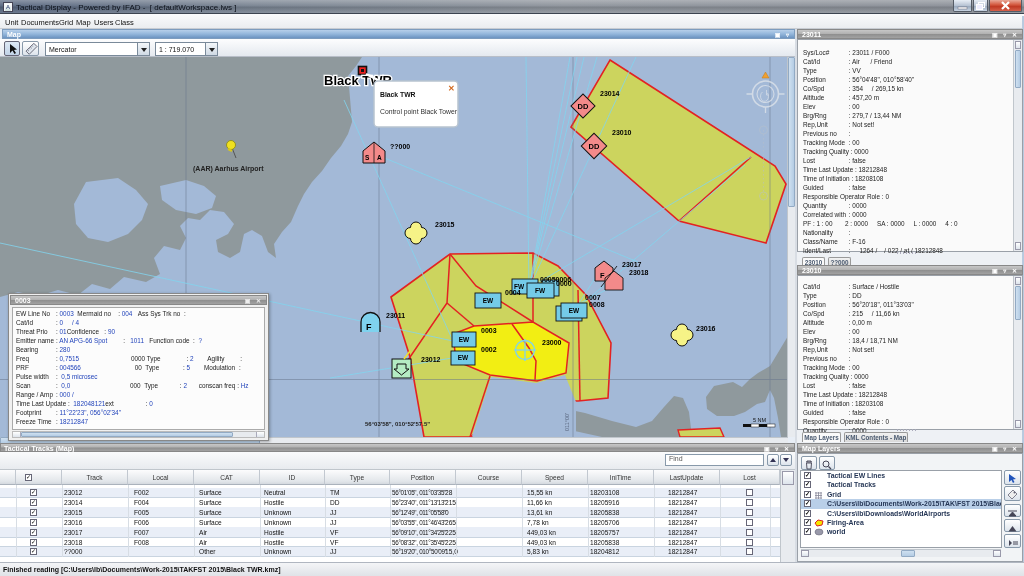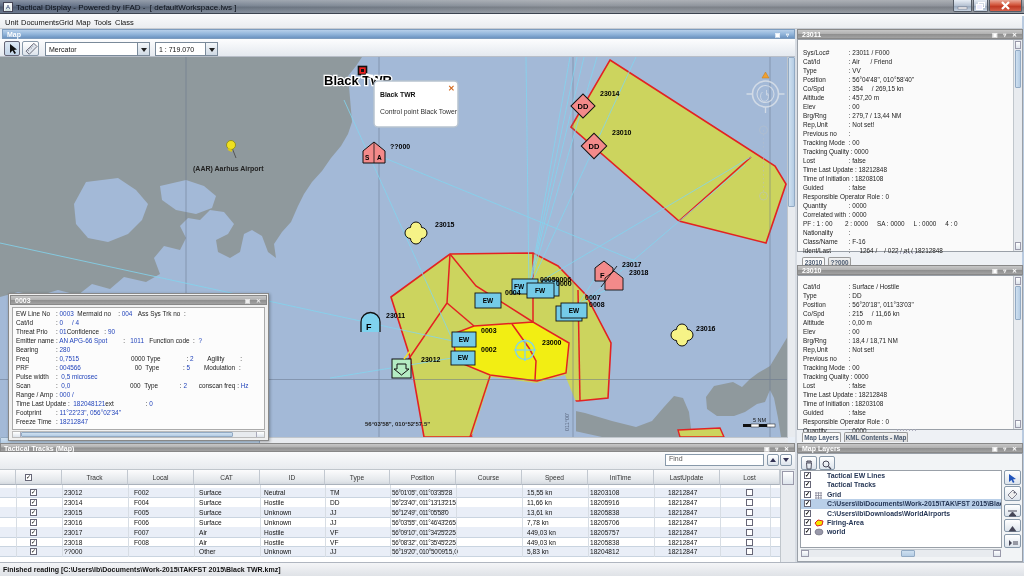--- a/index.html
+++ b/index.html
@@ -74,21 +74,21 @@
     <svg width="31" height="10">
       <path d="M12 2 L19 9 M19 2 L12 9" stroke="#fff" stroke-width="2.2"></path>
     </svg>
   </div>
 
 <div class="abs" id="menubar">
   <span style="left:5px;">Unit</span>
   <span style="left:21px;">Documents</span>
   <span style="left:59px;">Grid</span>
   <span style="left:76px;">Map</span>
-  <span style="left:94px;">Tools</span>
+  <span style="left:94px;">Users</span>
   <span style="left:115px;">Class</span>
 </div>
 
 <div class="abs phead" style="left:2px;top:29px;width:793px;height:10px;">
   <span style="position:absolute;left:4px;top:1px;">Map</span>
   <span class="phicons">▣ ▿</span>
 </div>
 
 <div class="abs" id="maptools">
   <div class="tbtn" style="left:4px;top:2px;width:16px;height:15px;background:linear-gradient(180deg,#dde8f4,#c2d4e8);border-color:#667;"><svg width="17" height="14">

